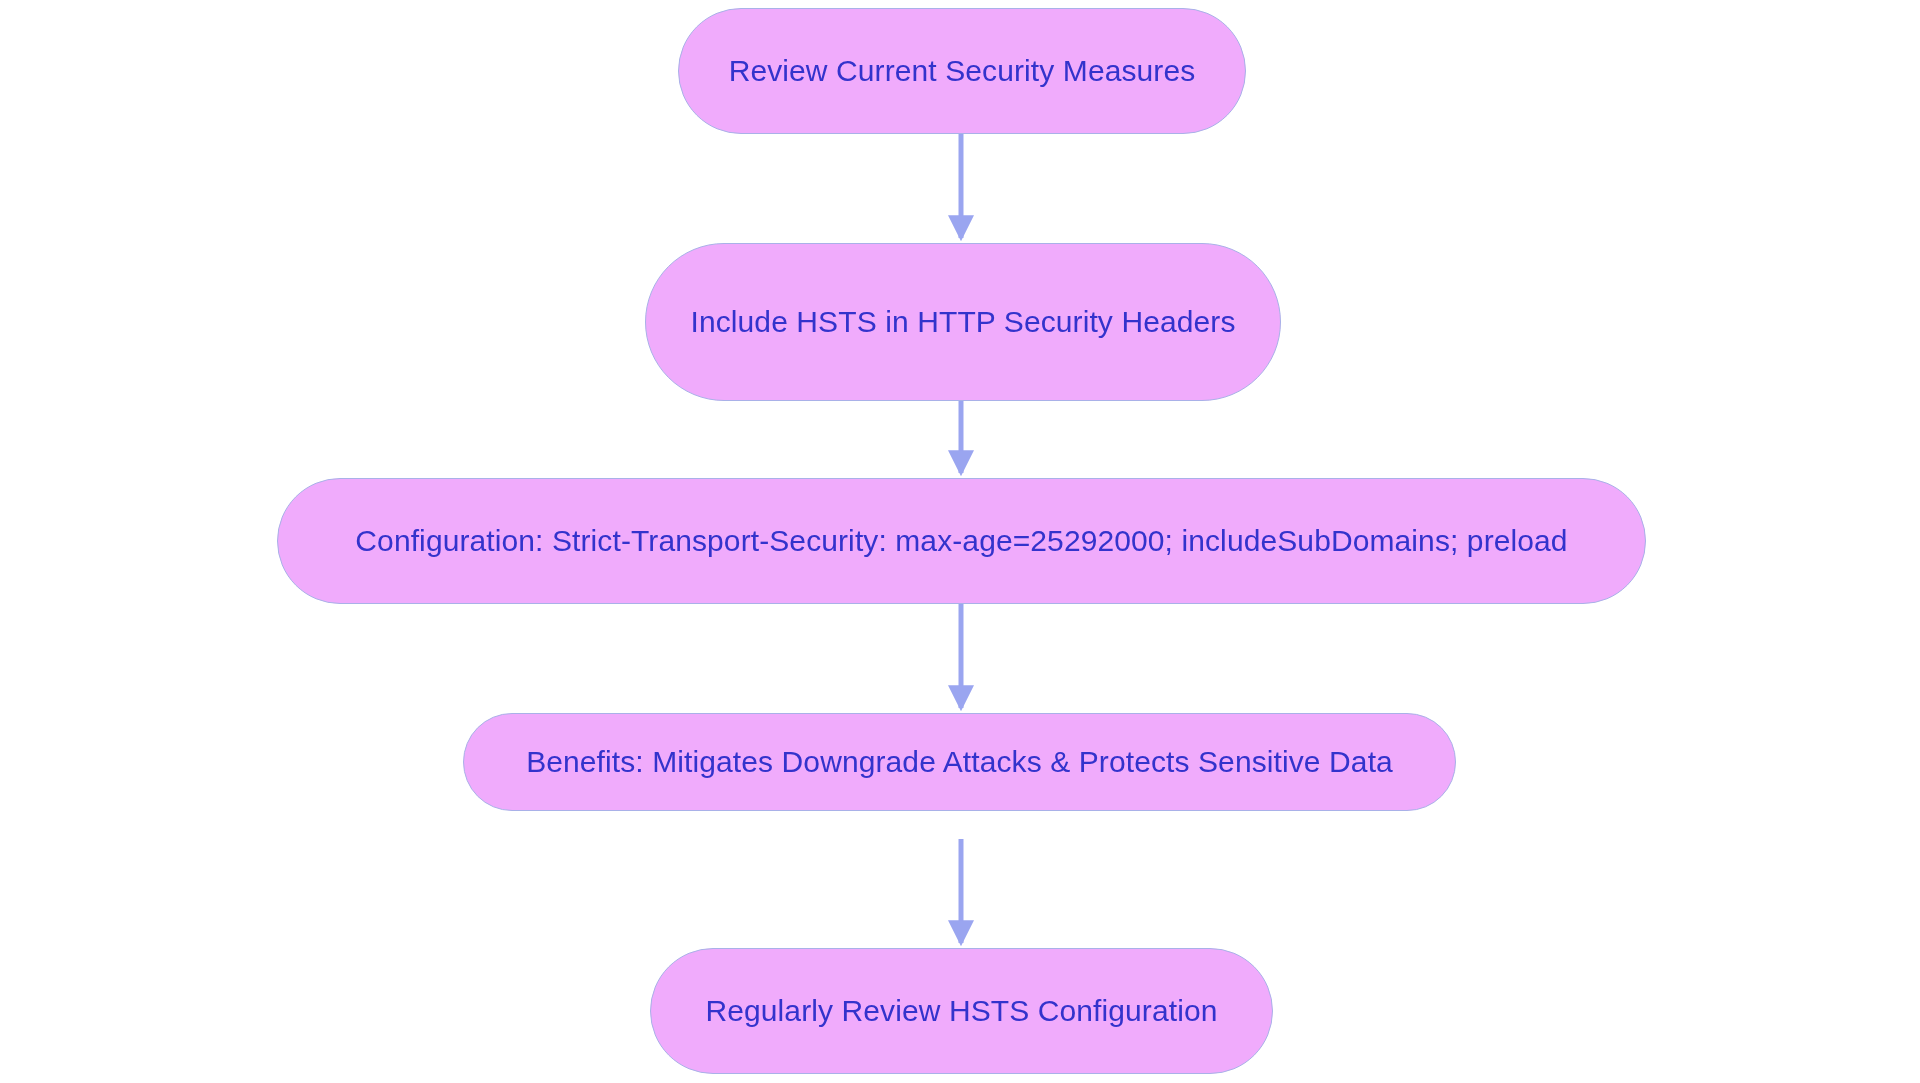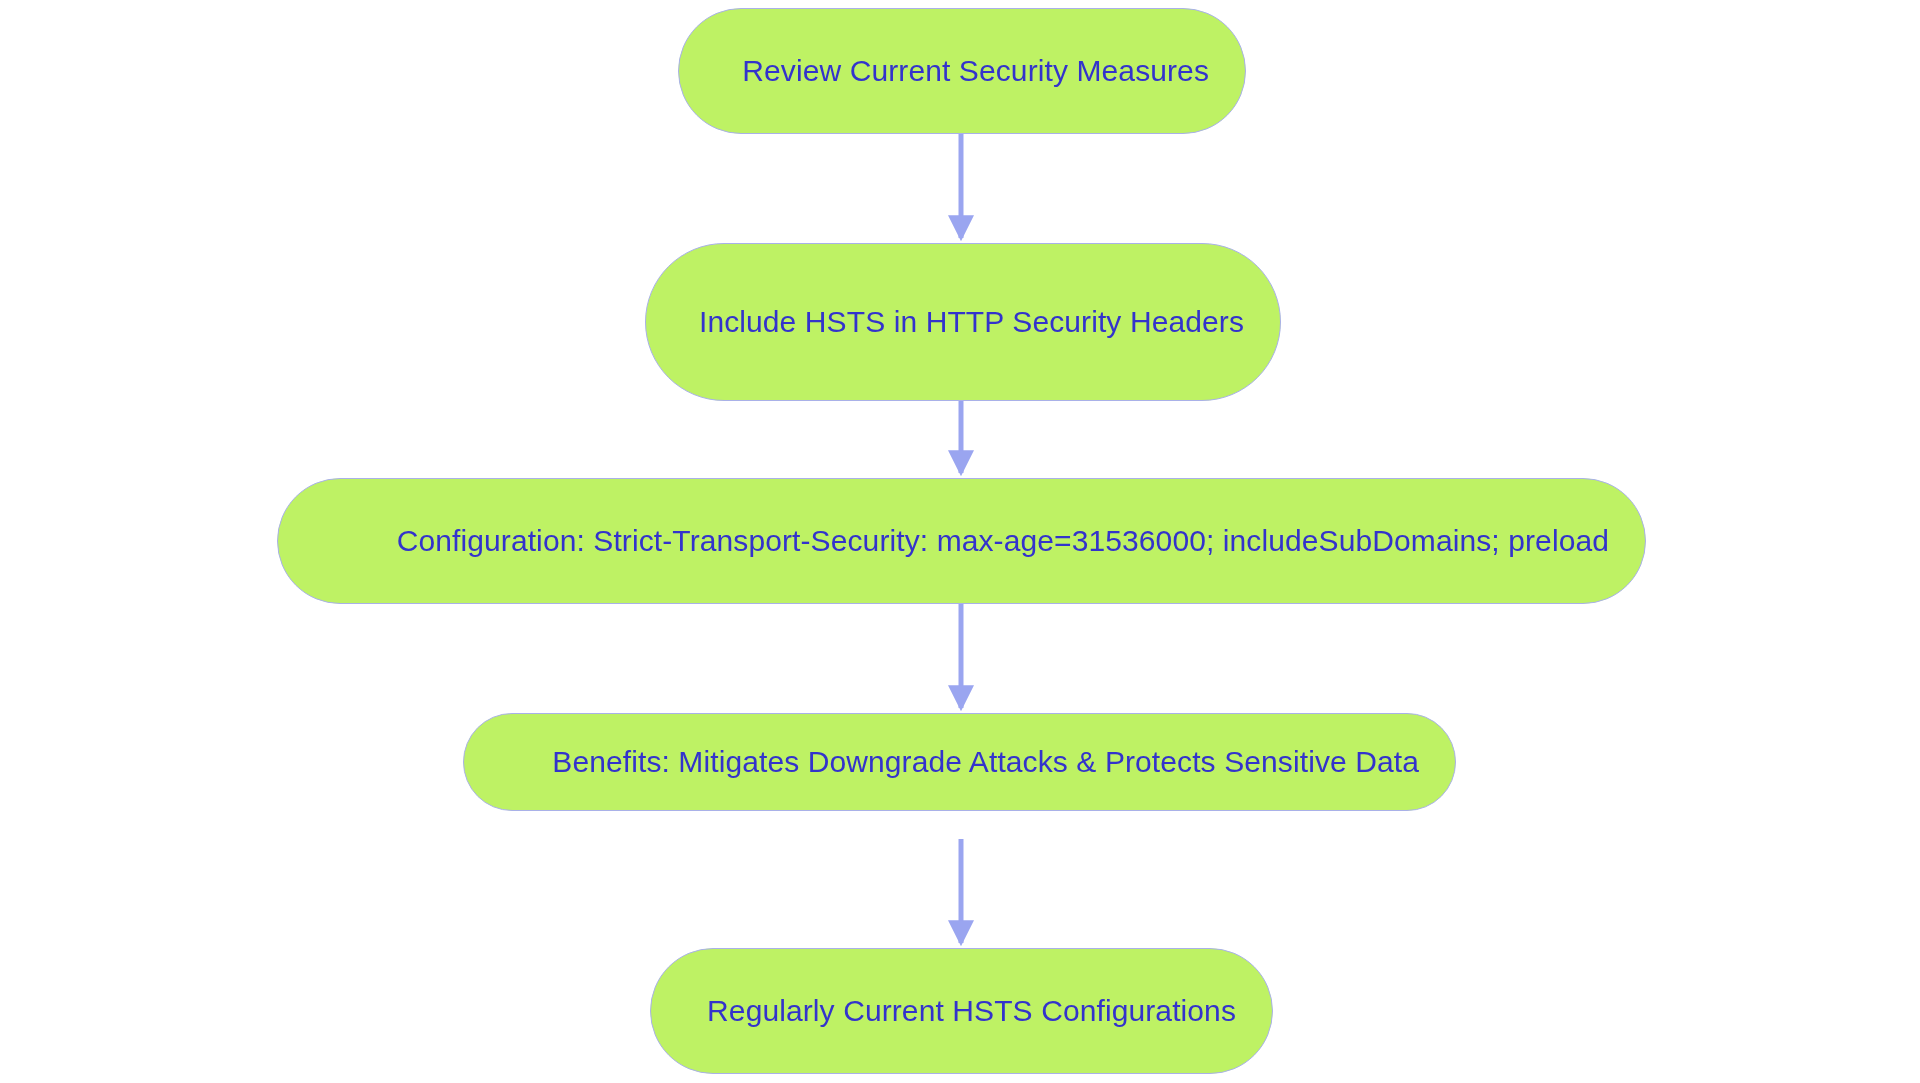--- a/index.html
+++ b/index.html
@@ -24,22 +24,22 @@
     top: 0;
     width: 1920px;
     height: 1083px;
     display: block;
   }
   .node-box {
     position: absolute;
     box-sizing: border-box;
     display: flex;
     align-items: center;
-    justify-content: flex-end;
-    background: #bef264;
+    justify-content: center;
+    background: #f0abfc;
     border: 1.6px solid #a9b1e8;
     border-radius: 999px;
     color: #3333cc;
     font-family: "Liberation Sans", sans-serif;
     font-size: 30px;
     font-weight: 400;
     letter-spacing: 0.1px;
     line-height: 1.15;
     white-space: nowrap;
     padding: 0 36px;
@@ -87,24 +87,24 @@
 
   <div class="node-box" id="node-review-current">
     <span class="node-label">Review Current Security Measures</span>
   </div>
 
   <div class="node-box" id="node-include-hsts">
     <span class="node-label">Include HSTS in HTTP Security Headers</span>
   </div>
 
   <div class="node-box" id="node-configuration">
-    <span class="node-label">Configuration: Strict-Transport-Security: max-age=31536000; includeSubDomains; preload</span>
+    <span class="node-label">Configuration: Strict-Transport-Security: max-age=25292000; includeSubDomains; preload</span>
   </div>
 
   <div class="node-box" id="node-benefits">
     <span class="node-label">Benefits: Mitigates Downgrade Attacks &amp; Protects Sensitive Data</span>
   </div>
 
   <div class="node-box" id="node-regular-review">
-    <span class="node-label">Regularly Current HSTS Configurations</span>
+    <span class="node-label">Regularly Review HSTS Configuration</span>
   </div>
 
 </div>
 
 </body></html>

